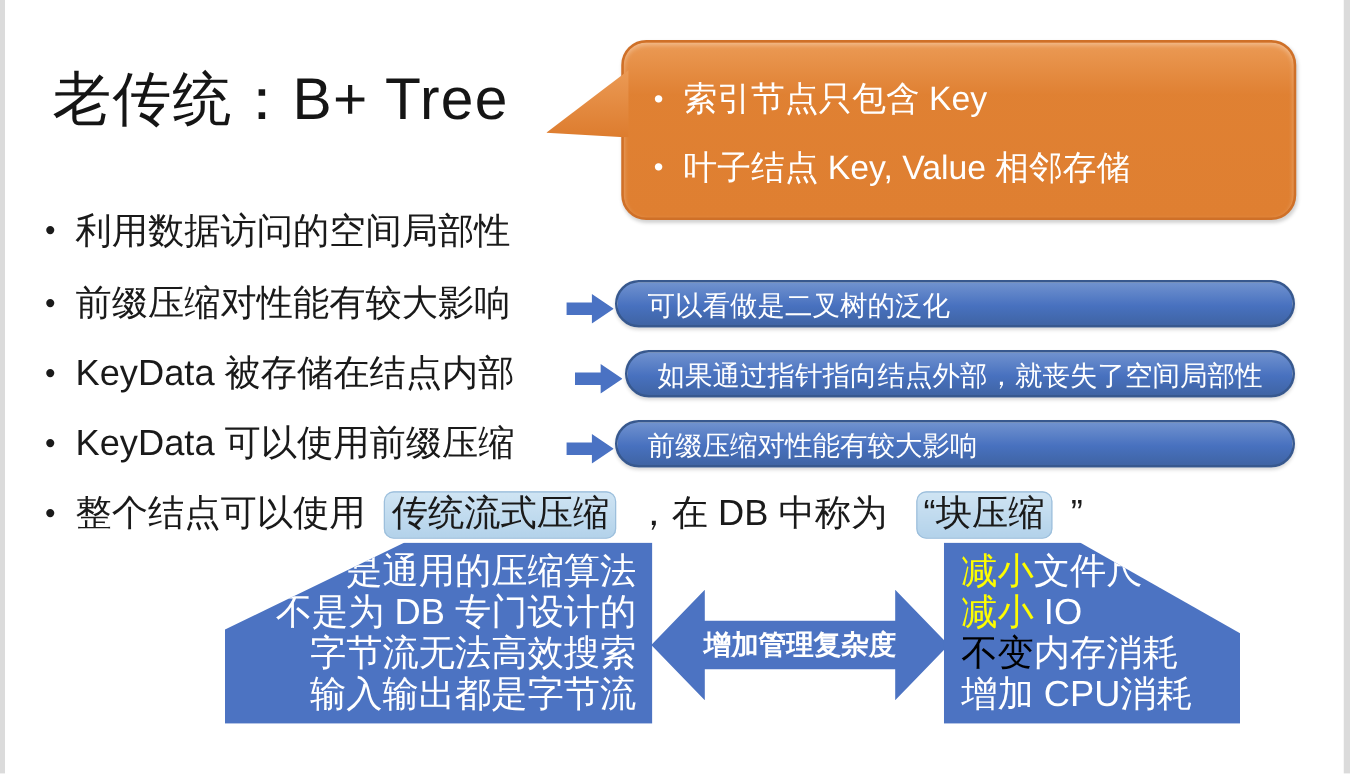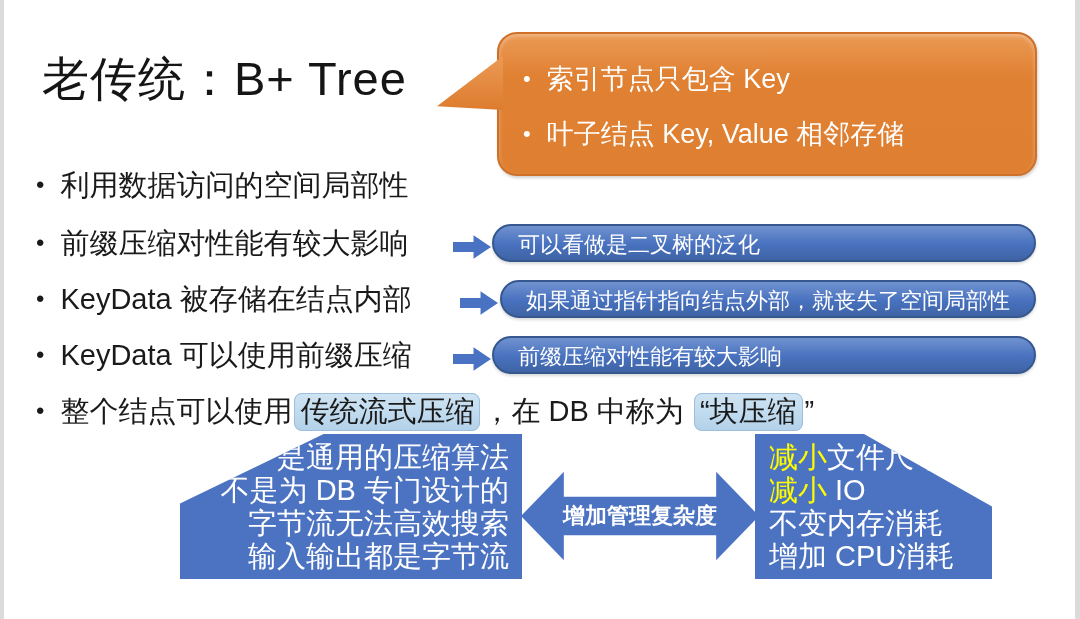--- a/index.html
+++ b/index.html
@@ -31,21 +31,21 @@
   }
   .callout-line{display:flex;align-items:center;gap:16px;color:#fff;font-size:27px;line-height:46px;}
   .callout-line .cb{font-size:22px;}
 
   
   .brow{position:absolute;left:36px;display:flex;align-items:flex-start;gap:16px;font-size:29px;line-height:40px;}
   .bdot{font-size:24px;line-height:40px;}
 
   .hl{
     background:linear-gradient(180deg,#cfe4f3 0%,#b3d2ea 100%);
-    border:1px solid #9dbfdc;border-radius:8px;padding:1px 5px 3px 5px;margin:0 2px;
+    border:1px solid #9dbfdc;border-radius:8px;padding:1px 5px 3px 5px;margin:0 15px;
   }
 
   
   .rarrow{
     position:absolute;width:38px;height:28px;background:#4a72c3;
     clip-path:polygon(0 32%,54% 32%,54% 8%,100% 50%,54% 92%,54% 68%,0 68%);
   }
 
   
   .pill{
@@ -64,21 +64,21 @@
     clip-path:polygon(42% 0,100% 0,100% 100%,0 100%,0 48%);
   }
   .poly-left .ptext{position:absolute;top:7px;right:13px;text-align:right;white-space:nowrap;}
   .poly-right{
     left:755px;top:434px;width:237px;height:145px;
     clip-path:polygon(0 0,46% 0,100% 50%,100% 100%,0 100%);
   }
   .poly-right .ptext{position:absolute;top:7px;left:14px;text-align:left;white-space:nowrap;}
 
   .lead-y{color:#fdfd00;}
-  .lead-w{color:#ffffff;}
+  .lead-w{color:#000000;}
   .lead-g{color:#ffffff;}
 
   .dblarrow{
     position:absolute;left:521px;top:470px;width:238px;height:92px;background:#4c73c2;
     clip-path:polygon(0 50%,18% 2%,18% 29%,82% 29%,82% 2%,100% 50%,82% 98%,82% 71%,18% 71%,18% 98%);
     display:flex;align-items:center;justify-content:center;
     color:#fff;font-size:22px;white-space:nowrap;font-weight:bold;
   }
 </style>
 </head>

